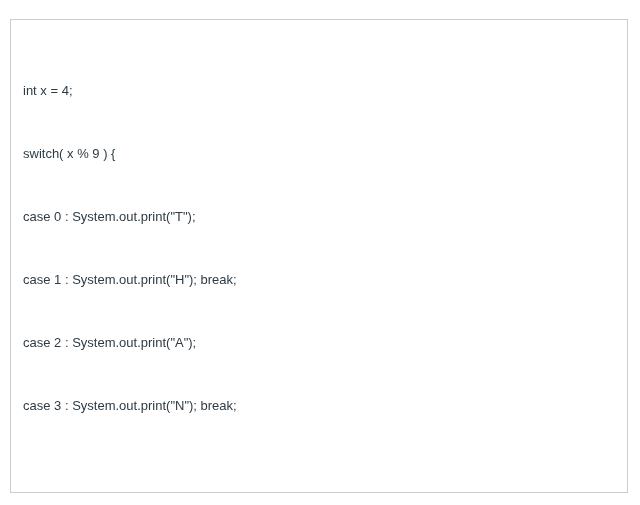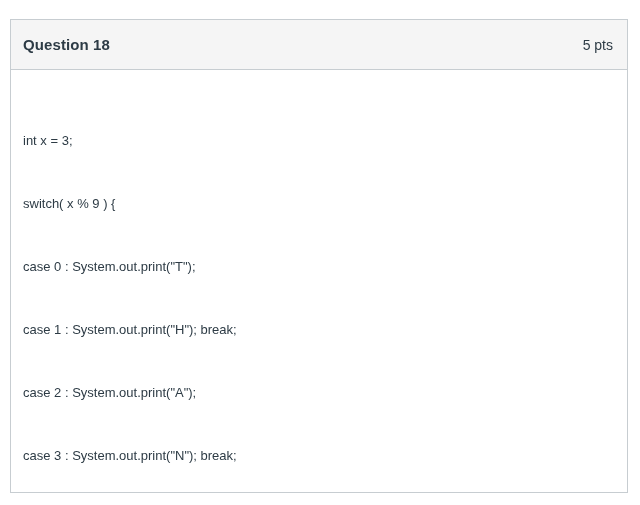--- a/index.html
+++ b/index.html
@@ -56,29 +56,25 @@
     color: #2d3b45;
     white-space: pre;
   }
   .code-line { height: 21px; }
 </style>
 </head>
 <body>
 
 <div id="question-card">
 
-  <div class="card-header">
-    <div class="question-title">Question 18</div>
-    <div class="question-points">5 pts</div>
-  </div>
 
   <div class="card-body">
 
     <div class="code-block">
-      <div class="code-line">int x = 3;</div>
+      <div class="code-line">int x = 4;</div>
       <div class="code-line">switch( x % 9 ) {</div>
       <div class="code-line">case 0 : System.out.print("T");</div>
       <div class="code-line">case 1 : System.out.print("H"); break;</div>
       <div class="code-line">case 2 : System.out.print("A");</div>
       <div class="code-line">case 3 : System.out.print("N"); break;</div>
       
       
     </div>
 
   </div>

